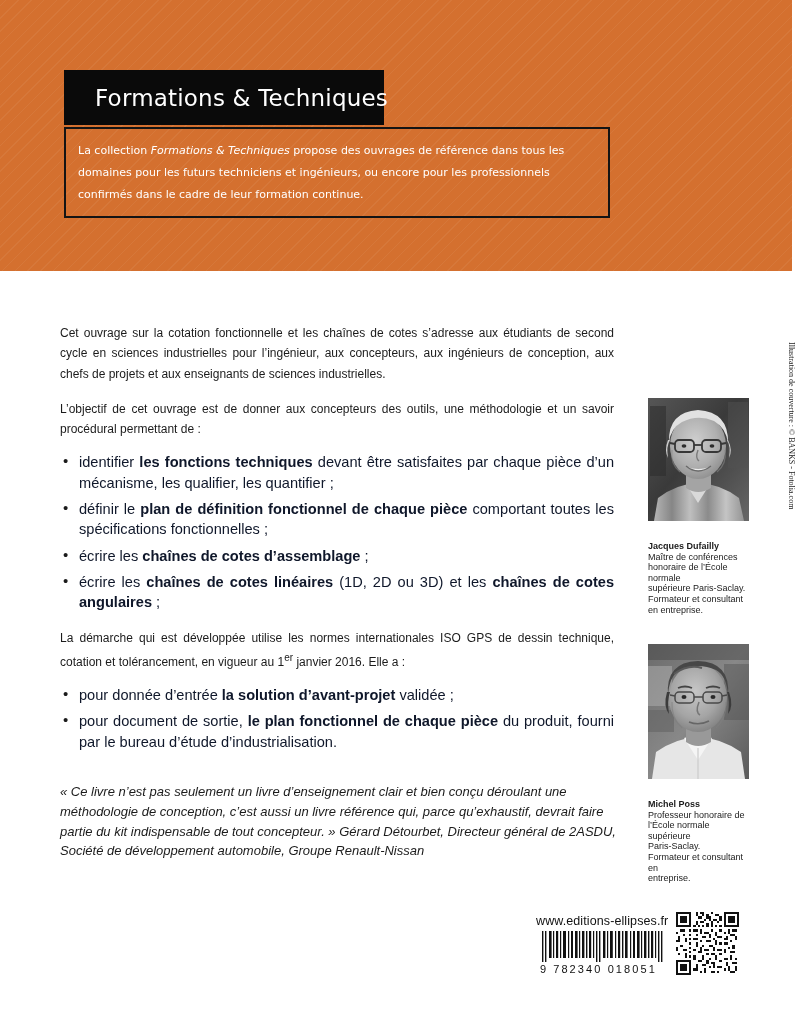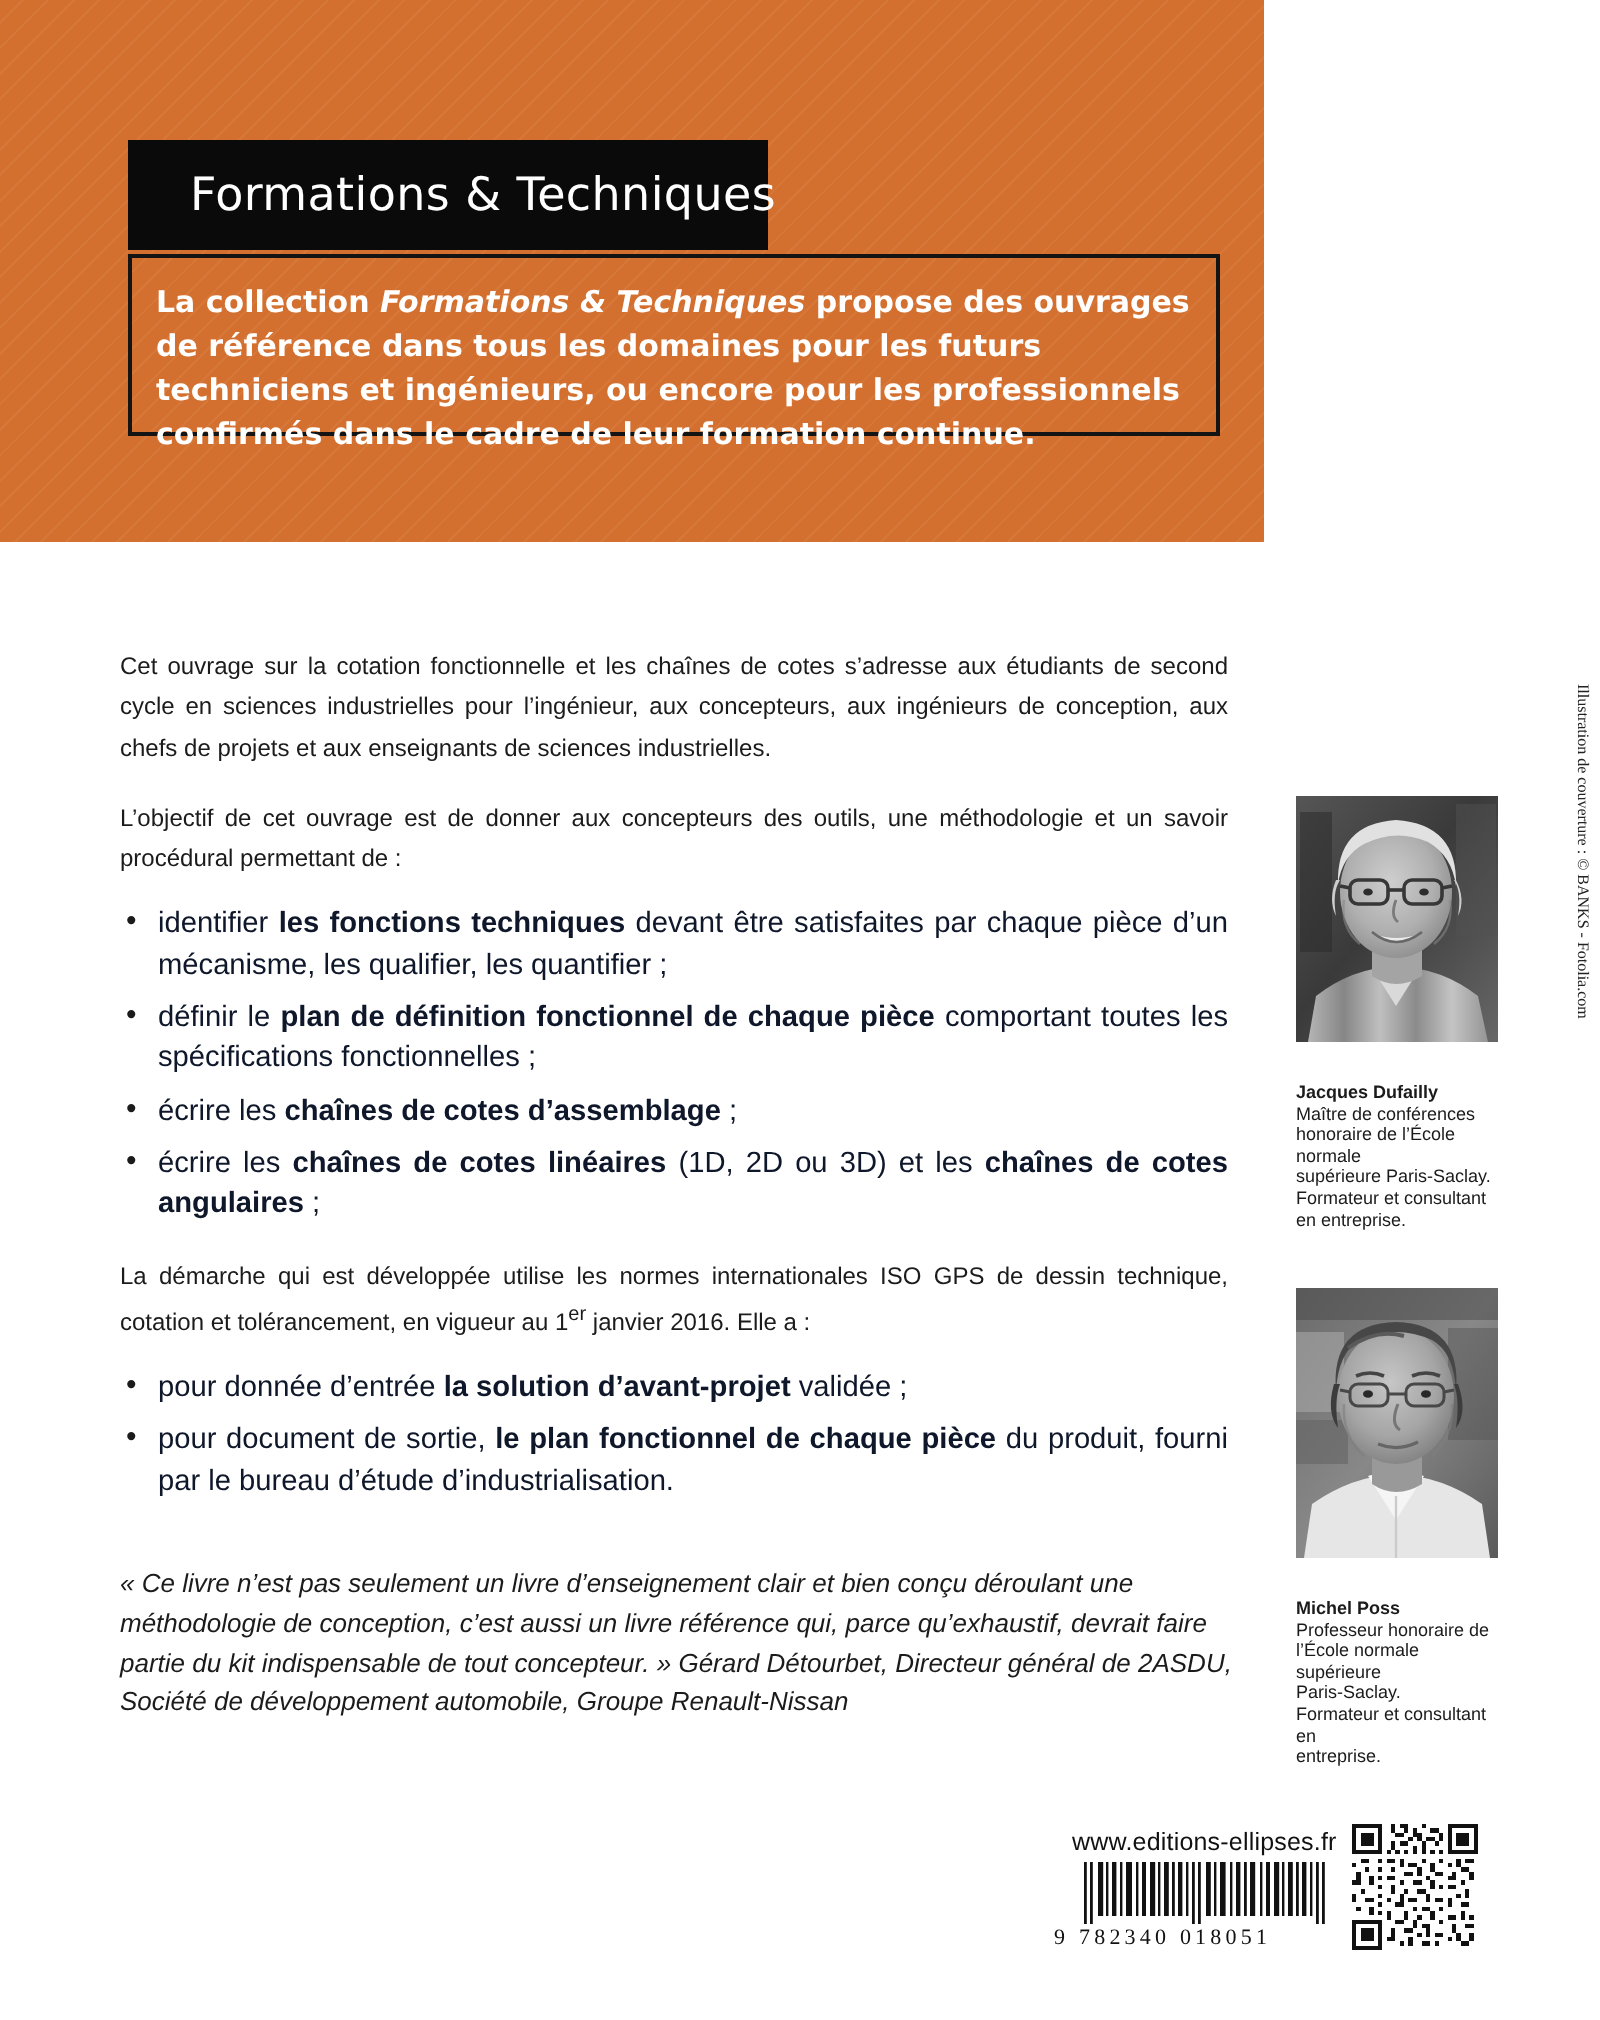--- a/index.html
+++ b/index.html
@@ -13,21 +13,21 @@
     position: relative;
     overflow: hidden;
     font-family: "Liberation Sans", sans-serif;
     color: #1a1a1a;
   }
 
   
   #header-band {
     position: absolute;
     left: 0; top: 0;
-    width: 632px;
+    width: 792px;
     height: 271px;
     background-color: #d4702f;
     background-image: repeating-linear-gradient(
         -45deg,
         rgba(255,255,255,0.055) 0px,
         rgba(255,255,255,0.055) 1px,
         rgba(0,0,0,0.0) 1px,
         rgba(0,0,0,0.0) 9px);
   }
 
@@ -55,24 +55,23 @@
     width: 546px;
     height: 91px;
     border: 2px solid #141414;
     box-sizing: border-box;
   }
   #collection-desc {
     position: absolute;
     left: 12px; top: 11px;
     width: 522px;
     color: #ffffff;
-    font-size: 15px;
+    font-size: 11px;
     line-height: 22px;
     font-family: "DejaVu Sans", sans-serif;
-    font-weight: bold;
   }
   #collection-desc .it { font-style: italic; }
 
   
   #body-col {
     position: absolute;
     left: 60px; top: 323px;
     width: 554px;
   }
   .para {
@@ -179,24 +178,25 @@
   }
   #barcode-bars {
     height: 31px;
     margin-left: 14px;
     width: 124px;
     display: block;
   }
   #barcode-digits {
     margin-top: 1px;
     font-size: 11px;
-    font-family: Liberation Serif, serif;
+    font-family: Liberation Sans, sans-serif;
     letter-spacing: 2.1px;
     color: #111;
     white-space: nowrap;
+    text-align: center;
   }
   #barcode-digits .lead { margin-right: 7px; letter-spacing: 0; }
   #qr-code {
     position: absolute;
     left: 676px; top: 912px;
     width: 63px; height: 63px;
   }
 </style>
 </head>
 <body>

